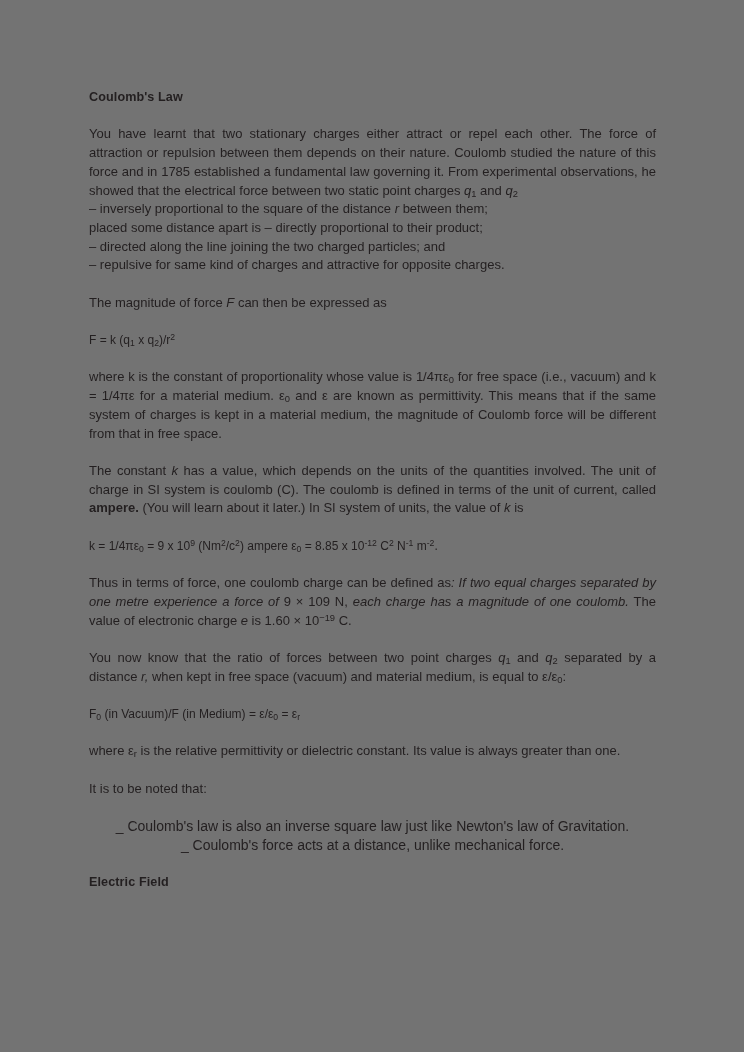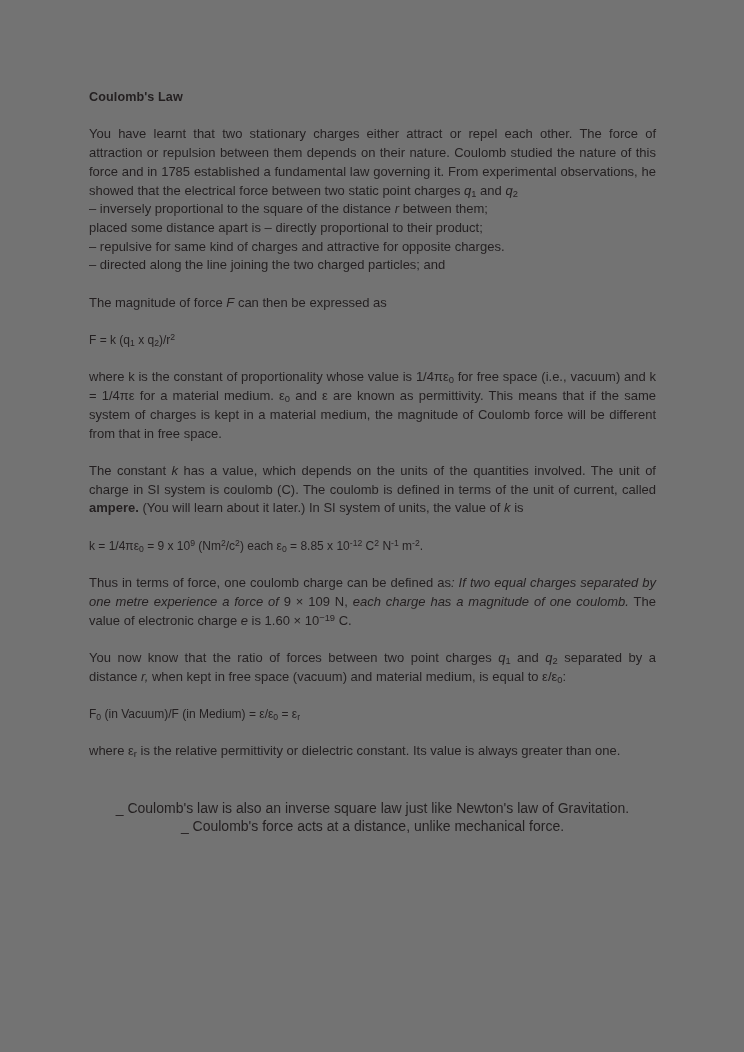--- a/index.html
+++ b/index.html
@@ -86,70 +86,72 @@
     <p class="heading">Coulomb's Law</p>
 
     <div class="spacer-line"></div>
 
     <p class="para"><span>You have learnt that two stationary charges either attract or repel each other. The force of attraction or repulsion between them depends on their nature. Coulomb studied the nature of this force and in 1785 established a fundamental law governing it. From experimental observations, he showed that the electrical force between two static point charges </span><i>q</i><sub>1</sub><span> and </span><i>q</i><sub>2</sub></p>
 
     <p class="para left"><span>– inversely proportional to the square of the distance </span><i>r</i><span> between them;</span></p>
 
     <p class="para left"><span> placed some distance apart is – directly proportional to their product;</span></p>
 
+    <p class="para left">– directed along the line joining the two charged particles; and</p>
+
     <p class="para left">– repulsive for same kind of charges and attractive for opposite charges.</p>
-
-    <p class="para left">– directed along the line joining the two charged particles; and</p>
 
     <div class="spacer-line"></div>
 
     <p class="para left"><span>The magnitude of force </span><i>F</i><span> can then be expressed as</span></p>
 
     <div class="spacer-line"></div>
 
     <p class="eq"><span>F = k (q</span><sub>1</sub><span> x q</span><sub>2</sub><span>)/r</span><sup>2</sup></p>
 
     <div class="spacer-line"></div>
 
     <p class="para"><span>where k is the constant of proportionality whose value is 1/4πε</span><sub>0</sub><span> for free space (i.e., vacuum) and k = 1/4πε for a material medium. ε</span><sub>0</sub><span> and ε are known as permittivity. This means that if the same system of charges is kept in a material medium, the magnitude of Coulomb force will be different from that in free space.</span></p>
 
     <div class="spacer-line"></div>
 
     <p class="para"><span>The constant </span><i>k</i><span> has a value, which depends on the units of the quantities involved. The unit of charge in SI system is coulomb (C). The coulomb is defined in terms of the unit of current, called </span><b>ampere.</b><span> (You will learn about it later.) In SI system of units, the value of </span><i>k</i><span> is</span></p>
 
     <div class="spacer-line"></div>
 
-    <p class="eq"><span>k = 1/4πε</span><sub>0</sub><span> = 9 x 10</span><sup>9</sup><span> (Nm</span><sup>2</sup><span>/c</span><sup>2</sup><span>) each ε</span><sub>0</sub><span> = 8.85 x 10</span><sup>-12</sup><span> C</span><sup>2</sup><span> N</span><sup>-1</sup><span> m</span><sup>-2</sup><span>.</span></p>
+    <p class="eq"><span>k = 1/4πε</span><sub>0</sub><span> = 9 x 10</span><sup>9</sup><span> (Nm</span><sup>2</sup><span>/c</span><sup>2</sup><span>) ampere ε</span><sub>0</sub><span> = 8.85 x 10</span><sup>-12</sup><span> C</span><sup>2</sup><span> N</span><sup>-1</sup><span> m</span><sup>-2</sup><span>.</span></p>
 
     <div class="spacer-line"></div>
 
     <p class="para"><span>Thus in terms of force, one coulomb charge can be defined as</span><i>: If two equal charges separated by one metre experience a force of </i><span>9 × 109 N,</span><i> each charge has a magnitude of one coulomb.</i><span> The value of electronic charge </span><i>e</i><span> is 1.60 × 10</span><sup>−19</sup><span> C.</span></p>
 
     <div class="spacer-line"></div>
 
     <p class="para"><span>You now know that the ratio of forces between two point charges </span><i>q</i><sub>1</sub><span> and </span><i>q</i><sub>2</sub><span> separated by a distance </span><i>r,</i><span> when kept in free space (vacuum) and material medium, is equal to ε/ε</span><sub>0</sub><span>:</span></p>
 
     <div class="spacer-line"></div>
 
     <p class="eq"><span>F</span><sub>0</sub><span> (in Vacuum)/F (in Medium) = ε/ε</span><sub>0</sub><span> = ε</span><sub>r</sub></p>
 
     <div class="spacer-line"></div>
 
     <p class="para left"><span>where ε</span><sub>r</sub><span> is the relative permittivity or dielectric constant. Its value is always greater than one.</span></p>
 
     <div class="spacer-line"></div>
 
+    <p class="para left">It is to be noted that:</p>
 
     <div class="spacer-line"></div>
 
     <p class="bullet-line"><span>_</span><span> </span><span>Coulomb's law is also an inverse square law just like Newton's law of Gravitation.</span></p>
 
 
     <p class="bullet-line"><span>_</span><span> </span><span>Coulomb's force acts at a distance, unlike mechanical force.</span></p>
 
     <div class="spacer-line"></div>
 
+    <p class="heading">Electric Field</p>
 
     <div class="spacer-line"></div>
 
 
   </div>
 </div>
 
 </body></html>

